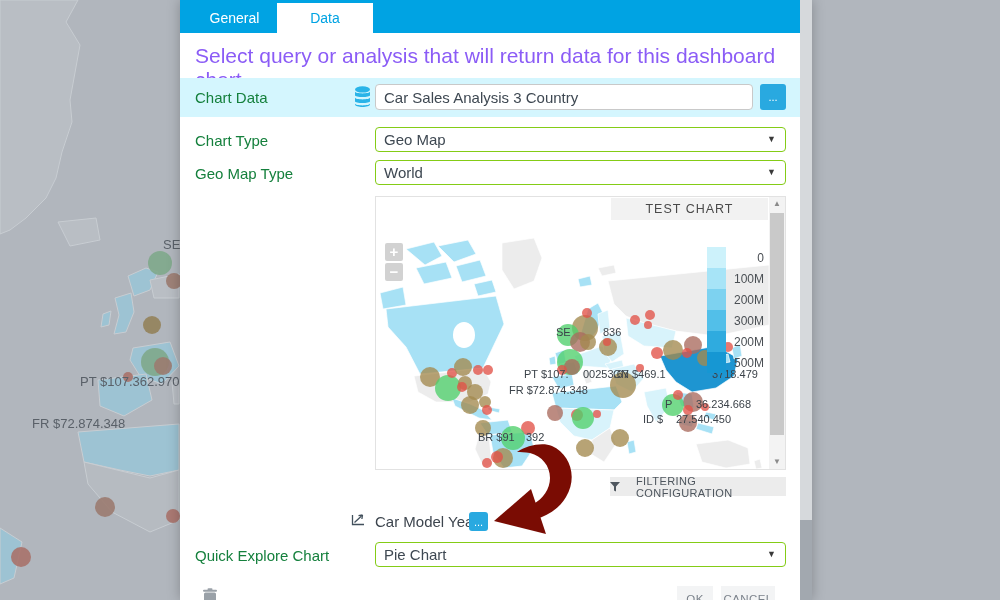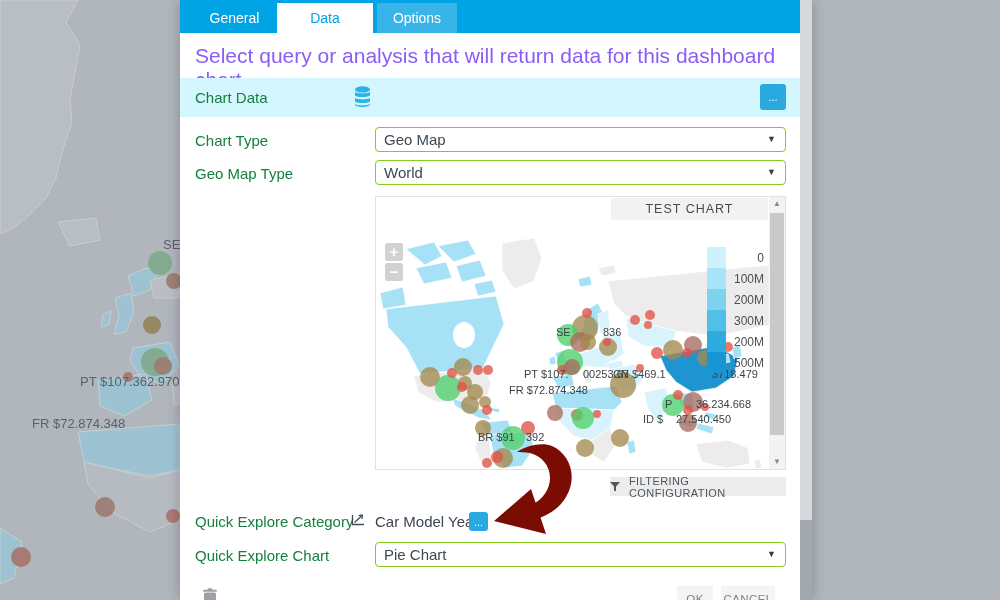--- a/index.html
+++ b/index.html
@@ -74,21 +74,21 @@
   .legend-label{display:inline-block;width:34px;text-align:right;font-size:12px;color:#4a4f54;margin-left:4px}
   #preview-scrollbar{position:absolute;right:0;top:0;width:16px;height:272px;background:#f3f3f3}
   .sb-arrow{position:absolute;left:0;width:16px;height:14px;font-size:8px;color:#8a8a8a;text-align:center;line-height:14px}
   #pv-sb-up{top:0}
   #pv-sb-down{bottom:0}
   #pv-sb-thumb{position:absolute;left:1px;top:16px;width:14px;height:222px;background:#c9c9c9}
 
   #filtering-btn{
     position:absolute;left:430px;top:477px;width:176px;height:19px;background:#ececec;
     color:#4e565e;font-size:11px;letter-spacing:.4px;display:flex;align-items:center;
-    justify-content:center;gap:9px;cursor:pointer;
+    justify-content:center;gap:16px;cursor:pointer;
   }
 
   #qec-label{top:513px}
   #qec-icon{position:absolute;left:170px;top:512px}
   #qec-value{position:absolute;left:195px;top:513px;font-size:15px;color:#3d454e}
   #qec-more{left:289px;top:512px;width:19px;height:19px;padding-top:5px;box-sizing:border-box}
   #qechart-label{top:547px}
   #qechart-select{top:542px}
 
   #trash-icon{position:absolute;left:22px;top:588px;cursor:pointer}
@@ -140,35 +140,35 @@
       <text x="80" y="386" class="bg-label">PT $107.362.970</text>
       <text x="32" y="428" class="bg-label">FR $72.874.348</text>
     </g>
 </svg>
 
 <div id="dialog">
 
   <div id="tabbar">
     <div class="tab" id="tab-general">General</div>
     <div class="tab" id="tab-data">Data</div>
-    <div class="tab" id="tab-options">Options</div>
   </div>
 
   <div id="subtitle">Select query or analysis that will return data for this dashboard chart.</div>
 
   <div id="chart-data-row">
     <div class="field-label" style="top:11px">Chart Data</div>
     <span id="db-icon">
       <svg width="17" height="22" viewBox="0 0 17 22">
         <ellipse cx="8.5" cy="3.4" rx="7.5" ry="3.2" fill="#2ab4e8"></ellipse>
         <path d="M1,5.5 C1,8 16,8 16,5.5 L16,9.2 C16,11.6 1,11.6 1,9.2 Z" fill="#2ab4e8"></path>
         <path d="M1,11.5 C1,14 16,14 16,11.5 L16,15.2 C16,17.6 1,17.6 1,15.2 Z" fill="#2ab4e8"></path>
         <path d="M1,17.5 C1,20 16,20 16,17.5 L16,18.5 C16,21.8 1,21.8 1,18.5 Z" fill="#2ab4e8"></path>
       </svg>
     </span>
+    <input id="chart-data-input" type="text" value="Car Sales Analysis 3 Country" style="">
     <button class="more-btn" id="chart-data-more">...</button>
   </div>
 
   <div class="field-label" style="top:132px">Chart Type</div>
   <div class="sel" id="chart-type-select">
     <span>Geo Map</span>
     <span class="caret">▼</span>
   </div>
 
   <div class="field-label" style="top:165px">Geo Map Type</div>
@@ -337,21 +337,20 @@
 
   <div id="filtering-btn">
     <span>
       <svg width="10" height="10" viewBox="0 0 10 10">
         <path d="M0,0 L10,0 L6,4.5 L6,9.5 L4,8.5 L4,4.5 Z" fill="#4e565e"></path>
       </svg>
     </span>
     <span>FILTERING CONFIGURATION</span>
   </div>
 
-  <div class="field-label" id="qec-label">Quick Explore Category</div>
   <span id="qec-icon">
     <svg width="16" height="15" viewBox="0 0 16 15">
       <path d="M2.5,3 L2.5,12.5 L14,12.5" stroke="#42505c" stroke-width="1.3" fill="none"></path>
       <path d="M4.5,10.5 L11.5,4" stroke="#42505c" stroke-width="1.3" fill="none"></path>
       <path d="M12.5,3 L8.5,3.6 M12.5,3 L11.9,7" stroke="#42505c" stroke-width="1.3" fill="none"></path>
     </svg>
   </span>
   <div id="qec-value">Car Model Year</div>
   <button class="more-btn" id="qec-more">...</button>
 

